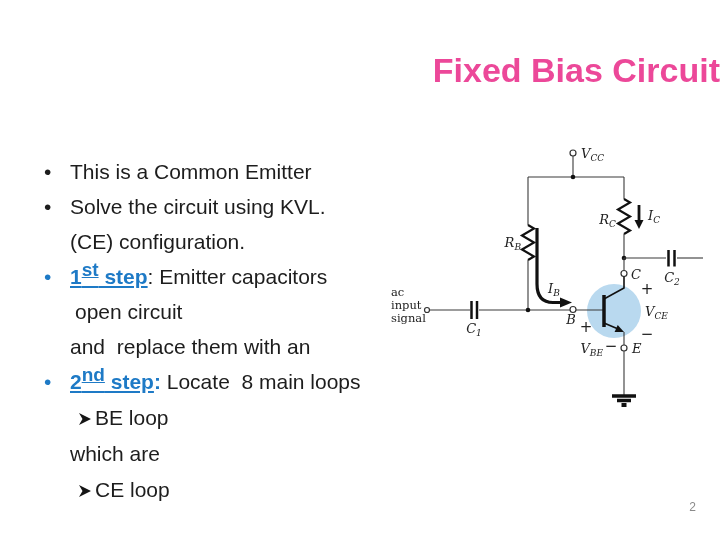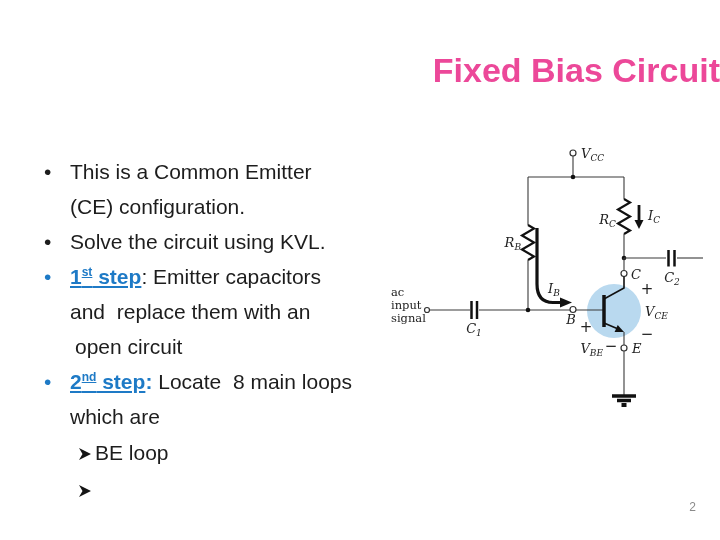--- a/index.html
+++ b/index.html
@@ -17,52 +17,52 @@
   }
   .line{line-height:35px;white-space:pre;}
   .line.subline{line-height:37px;}
   .b{display:inline-block;width:26px;color:#1d1d1d;}
   .b.blue{color:#1e7ac6;}
   .cont{padding-left:26px;}
   .cont2{padding-left:31px;}
   .subline{padding-left:34px;}
   .step{color:#1e7ac6;font-weight:bold;text-decoration:underline;}
   .stepc{color:#1e7ac6;font-weight:bold;}
-  sup{font-size:12px;line-height:0;text-decoration:underline;}
+  sup{font-size:19px;line-height:0;text-decoration:underline;}
   .dart{margin-right:3px;vertical-align:-1px;}
   .circuit{position:absolute;left:385px;top:132px;width:335px;height:290px;}
   .pagenum{position:absolute;top:500px;right:24px;font-size:12px;color:#8a8a8a;}
   svg text{font-family:"DejaVu Serif","Liberation Serif",serif;fill:#222;}
   .var{font-style:italic;font-size:13px;}
   .varsub{font-style:italic;font-size:9px;}
   .rom{font-style:normal;font-size:11.5px;}
   .sign{font-style:normal;font-size:15px;font-family:"DejaVu Sans",sans-serif;}
 </style>
 </head>
 <body>
 
 <div class="slide">
 
   <div class="title">Fixed Bias Circuit</div>
 
   <div class="content">
     <div class="line"><span class="b">•</span><span>This is a Common Emitter</span></div>
+    <div class="line"><span class="b">•</span><span>Solve the circuit using KVL.</span></div>
     <div class="line cont"><span>(CE) configuration.</span></div>
-    <div class="line"><span class="b">•</span><span>Solve the circuit using KVL.</span></div>
     <div class="line"><span class="b blue">•</span><span class="step"><span>1</span><sup>st</sup><span> step</span></span><span>: Emitter capacitors</span></div>
+    <div class="line cont2"><span>open circuit</span></div>
     <div class="line cont"><span>and  replace them with an</span></div>
-    <div class="line cont2"><span>open circuit</span></div>
     <div class="line"><span class="b blue">•</span><span class="step"><span>2</span><sup>nd</sup><span> step</span></span><span class="stepc">:</span><span> Locate  8 main loops</span></div>
+    <div class="line subline"><svg class="dart" viewBox="0 0 14 14" width="14" height="14">
+          <polygon points="1,1 13,7 1,13 4.5,7" fill="#151515"></polygon>
+        </svg><span>BE loop</span></div>
     <div class="line cont"><span>which are</span></div>
     <div class="line subline"><svg class="dart" viewBox="0 0 14 14" width="14" height="14">
           <polygon points="1,1 13,7 1,13 4.5,7" fill="#151515"></polygon>
-        </svg><span>BE loop</span></div>
-    <div class="line subline"><svg class="dart" viewBox="0 0 14 14" width="14" height="14">
-          <polygon points="1,1 13,7 1,13 4.5,7" fill="#151515"></polygon>
-        </svg></div>
+        </svg><span>CE loop</span></div>
   </div>
 
   <div class="circuit">
     <svg width="335" height="290" viewBox="0 0 335 290">
 
       <circle cx="229" cy="179" r="27" fill="#b9d9ef"></circle>
 
       <line x1="188" y1="24" x2="188" y2="45" stroke="#3a3a3a" stroke-width="1.1"></line>
       <circle cx="188" cy="21" r="3" fill="#fff" stroke="#333" stroke-width="1.2"></circle>
       <text x="196" y="26" class="var"><tspan>V</tspan><tspan class="varsub" dy="3">CC</tspan></text>

